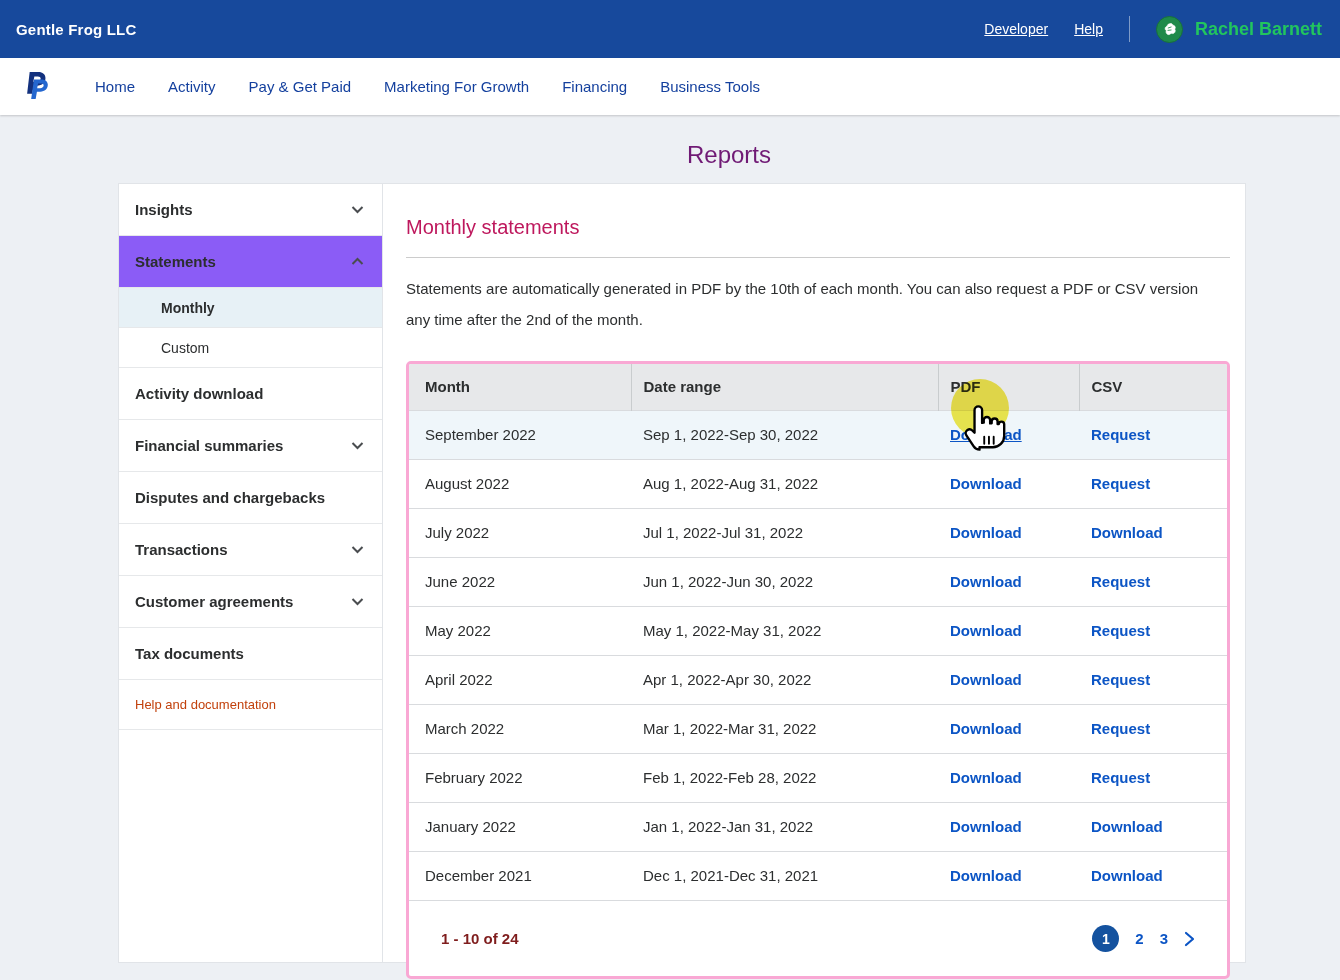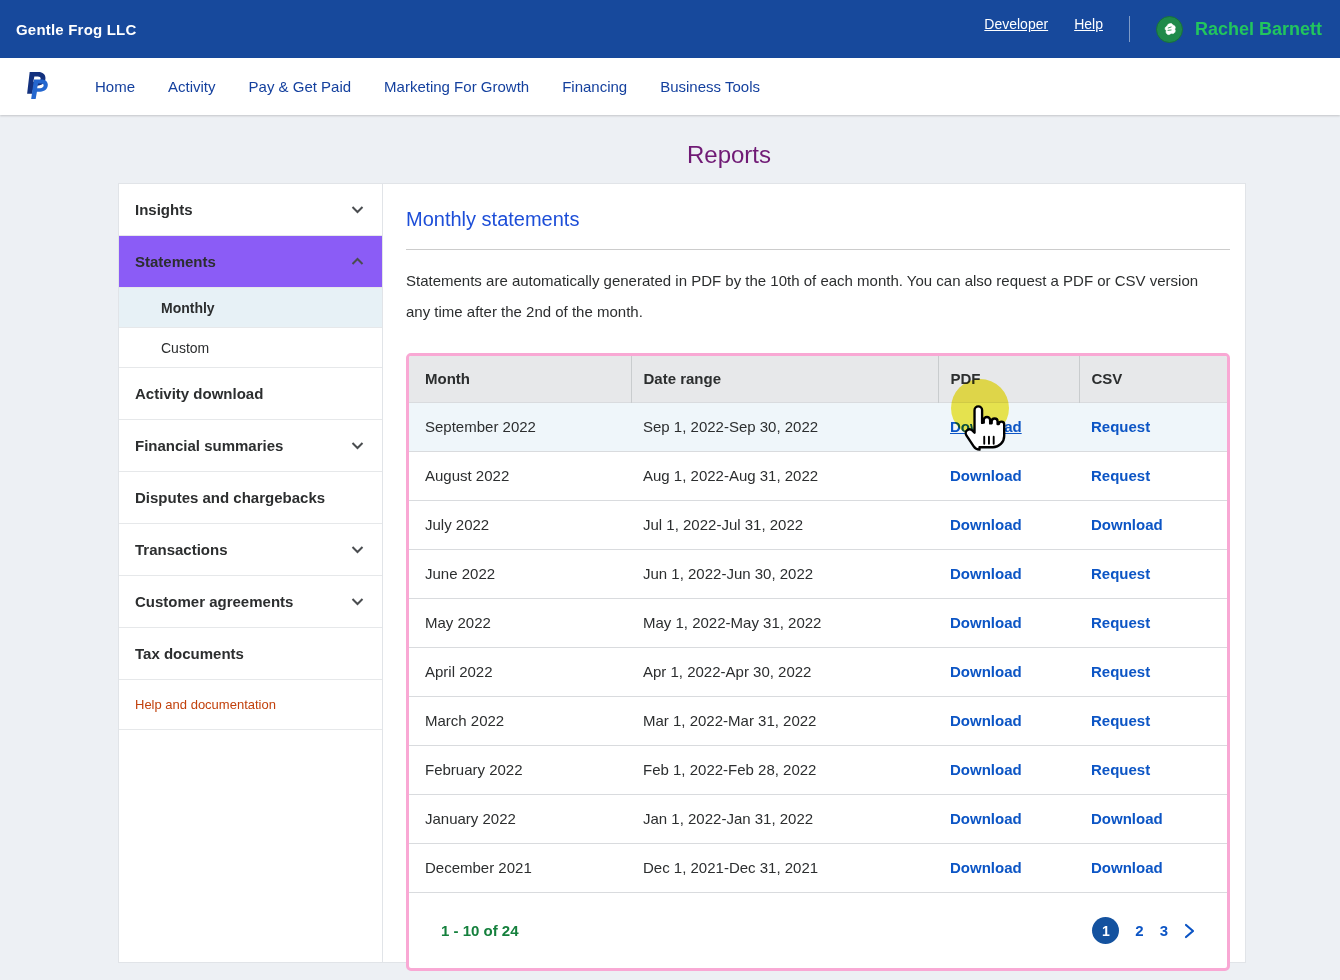--- a/index.html
+++ b/index.html
@@ -12,21 +12,21 @@
     color:#2c2e2f;
   }
 
   
   .topbar {
     height:58px; background:#17499c;
     display:flex; align-items:center; justify-content:space-between;
     padding:0 18px 0 16px;
   }
   .brand { color:#fff; font-size:15px; font-weight:700; letter-spacing:.2px; }
-  .topbar-right { display:flex; gap:26px; }
+  .topbar-right { display:flex; align-items:center; gap:26px; }
   .topbar-link { color:#fff; font-size:14px; text-decoration:underline; cursor:pointer; }
   .topbar-divider { width:1px; height:26px; background:rgba(255,255,255,.45); }
   .user-chip { display:flex; align-items:center; gap:12px; cursor:pointer; }
   .avatar {
     width:27px; height:27px; border-radius:50%;
     background:#1f8a4a; border:1px solid #17703b;
     display:flex; align-items:center; justify-content:center;
   }
   .user-name { color:#22c55e; font-size:18px; font-weight:700; }
 
@@ -63,21 +63,21 @@
   .side-item.active-bg { background:#8b5cf6; }
   .side-sub {
     height:40px; padding-left:42px; font-size:14px; font-weight:400;
   }
   .side-sub.selected { background:#e7f1f6; font-weight:700; }
   .side-help { font-size:13px; font-weight:400; color:#c2410c; height:50px; }
   .chev { width:13px; height:9px; stroke:#4a4d50; stroke-width:2; fill:none; }
 
   
   .main { flex:1; padding:24px 22px 0 23px; position:relative; }
-  .main-heading { font-size:20px; font-weight:500; color:#1d4ed8; margin-bottom:18px; }
+  .main-heading { font-size:20px; font-weight:500; color:#be185d; margin-bottom:18px;margin-top:8px; }
   .heading-rule { border:none; border-top:1px solid #ccc; margin:0 0 15px 0; }
   .main-desc { font-size:15px; line-height:31px; color:#2c2e2f; margin-bottom:26px; max-width:820px; }
 
   .card { border:3px solid #f9a8d4; border-radius:5px; overflow:hidden; background:#fff; }
   table { width:100%; border-collapse:collapse; table-layout:fixed; }
   col.c-month { width:222px; } col.c-range { width:307px; }
   col.c-pdf { width:141px; } col.c-csv { width:148px; }
   thead th {
     background:#e7e8ea; height:46px; text-align:left;
     font-size:15px; font-weight:700; color:#2c2e2f;
@@ -92,21 +92,21 @@
   tr.row-hover td { background:#eff6fa; }
   .tlink { color:#0c55c5; font-weight:700; text-decoration:none; cursor:pointer; }
   .tlink.underlined { text-decoration:underline; }
 
   
   .pagination {
     border-top:1px solid #d9dbde; height:76px;
     display:flex; align-items:center; justify-content:space-between;
     padding:0 32px 0 32px;
   }
-  .pag-summary { font-size:15px; font-weight:700; color:#15803d; }
+  .pag-summary { font-size:15px; font-weight:700; color:#7f1d1d; }
   .pag-pages { display:flex; align-items:center; gap:16px; }
   .pag-current {
     width:27px; height:27px; border-radius:50%;
     background:#14529f; color:#fff; font-size:14px; font-weight:700;
     display:flex; align-items:center; justify-content:center; cursor:pointer;
   }
   .pag-num { color:#0c55c5; font-size:15px; font-weight:700; cursor:pointer; }
   .pag-next { cursor:pointer; display:flex; align-items:center; }
 
   

